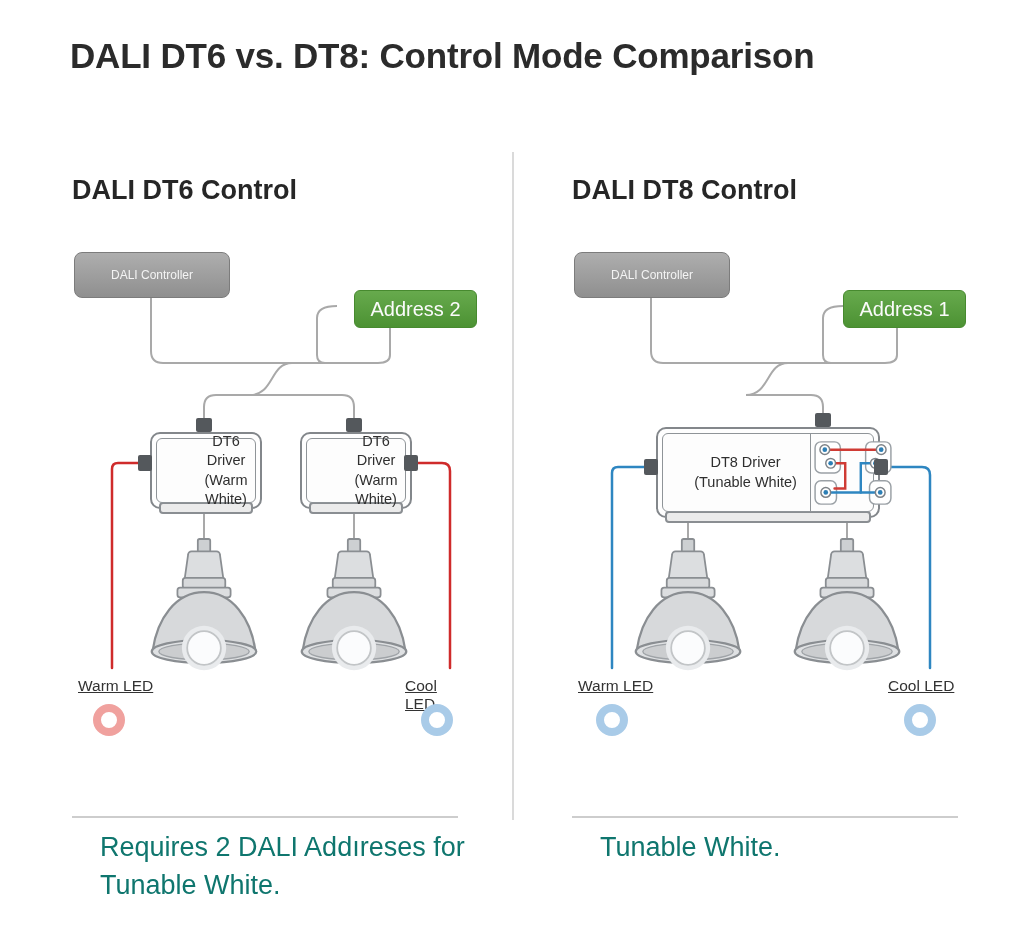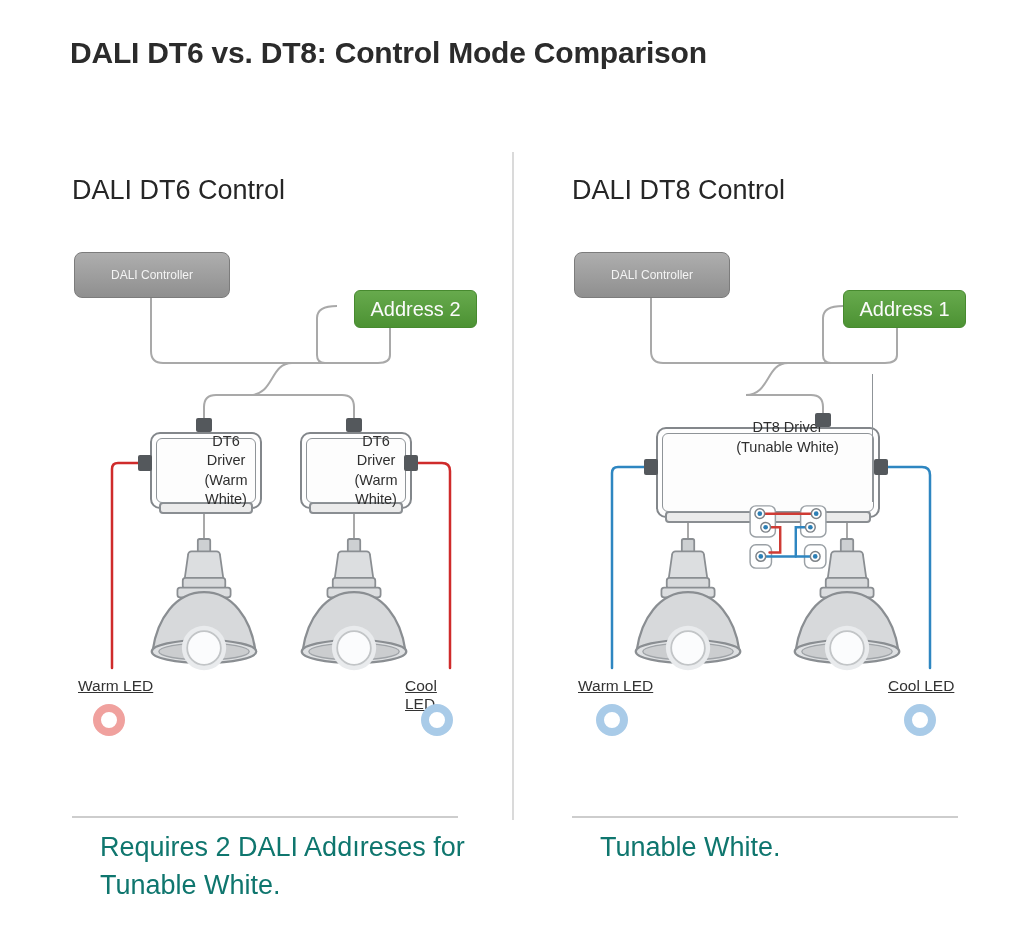--- a/index.html
+++ b/index.html
@@ -1,28 +1,28 @@
 <!DOCTYPE html>
 <html><head>
 <meta charset="utf-8">
 <style>
   html,body{margin:0;padding:0;}
   body{
     width:1024px;height:926px;position:relative;background:#ffffff;
     font-family:"Liberation Sans", sans-serif;color:#2d2d2d;overflow:hidden;
   }
   .page-title{
-    position:absolute;left:70px;top:36px;font-size:30px;font-weight:700;
+    position:absolute;left:70px;top:36px;font-size:35px;font-weight:700;
     color:#2b2b2b;letter-spacing:-0.2px;
   }
   .panel{position:absolute;top:165px;width:400px;height:600px;}
   .panel-left{left:60px;}
   .panel-right{left:560px;}
   .panel-heading{
-    position:absolute;left:12px;top:10px;font-size:27px;font-weight:400;color:#262626;
+    position:absolute;left:12px;top:10px;font-size:27px;font-weight:700;color:#262626;
   }
   .wires-svg{position:absolute;left:0;top:0;z-index:0;}
   .controller-box{
     position:absolute;left:14px;top:87px;width:154px;height:44px;z-index:2;
     background:linear-gradient(#aeaeae,#8f8f8f);border:1px solid #7c7c7c;border-radius:8px;
     display:flex;align-items:center;justify-content:center;
     color:#f4f4f4;font-size:12px;
   }
   .address-badge{
     position:absolute;top:125px;width:121px;height:36px;z-index:2;
@@ -41,21 +41,21 @@
   }
   .driver-inner{
     position:absolute;left:4px;top:4px;right:4px;bottom:4px;
     border:1.5px solid #8f9498;border-radius:6px;background:#fdfdfd;
     display:flex;align-items:center;justify-content:center;text-align:center;padding-left:40px;
   }
   .driver-label{font-size:14.5px;line-height:1.32;color:#2f2f2f;}
   .driver-a{left:90px;top:267px;width:108px;height:73px;}
   .driver-b{left:240px;top:267px;width:108px;height:73px;}
   .driver-wide{left:96px;top:262px;width:220px;height:87px;}
-  .driver-wide .driver-inner{display:flex;flex-direction:column;align-items:stretch;}
+  .driver-wide .driver-inner{display:flex;flex-direction:row;align-items:stretch;}
   .dt8-text-cell{flex:0 0 128px;display:flex;align-items:center;justify-content:center;
     border-right:1.5px solid #8f9498;}
   .dt8-terminal-cell{flex:1;display:flex;align-items:center;justify-content:center;}
   .connector{
     position:absolute;z-index:3;background:#54585c;border-radius:2px;width:16px;height:14px;
   }
   .connector.side{width:14px;height:16px;}
   .led-label{
     position:absolute;z-index:2;font-size:15.5px;color:#333333;text-decoration:underline;
   }

